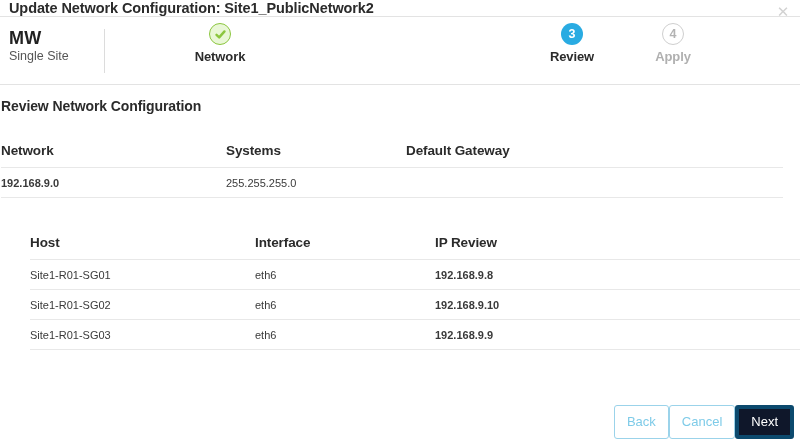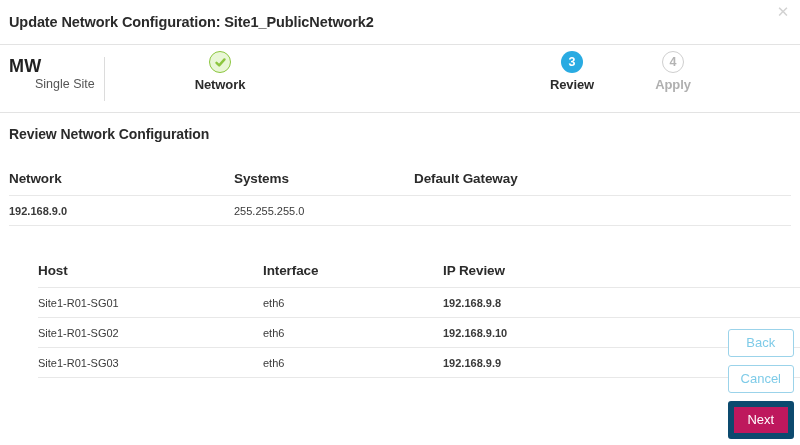--- a/index.html
+++ b/index.html
@@ -19,25 +19,24 @@
     position: relative;
     width: 800px;
     height: 445px;
     box-sizing: border-box;
     background: #ffffff;
   }
 
   
   .titlebar {
     position: relative;
-    height: 45px;
+    height: 17px;
     box-sizing: border-box;
     border-bottom: 1px solid #e3e3e3;
     display: flex;
-    align-items: center;
   }
   .dialog-title {
     padding-left: 9px;
     font-size: 14.5px;
     font-weight: bold;
     color: #2b2b2b;
     letter-spacing: -0.1px;
   }
   .close-icon {
     position: absolute;
@@ -73,21 +72,20 @@
     font-size: 18px;
     font-weight: bold;
     color: #222222;
     line-height: 19px;
     letter-spacing: 0.2px;
   }
   .site-sub {
     font-size: 12.5px;
     color: #555555;
     line-height: 17px;
-    margin-left: 26px;
   }
   .steps {
     position: absolute;
     left: 120px;
     right: 0;
     top: 6px;
     height: 62px;
   }
   .step {
     position: absolute;
@@ -126,21 +124,21 @@
     font-size: 13px;
     font-weight: bold;
     color: #2b2b2b;
     letter-spacing: -0.1px;
   }
   .step.pending .step-label { color: #b0b0b0; text-align: center; }
 
   
   .content {
     position: relative;
-    padding: 0 9px;
+    padding: 0 1px;
   }
   .section-title {
     font-size: 14px;
     font-weight: bold;
     color: #2b2b2b;
     padding-top: 13px;
     letter-spacing: -0.1px;
   }
 
   table.grid {
@@ -175,40 +173,38 @@
     font-weight: bold;
     cursor: pointer;
   }
 
   
   .footer {
     position: absolute;
     right: 6px;
     bottom: 6px;
     display: flex;
-    gap: 8px;
-    flex-direction: column;
   }
   .btn {
     font-family: "Liberation Sans", sans-serif;
     font-size: 13px;
     padding: 5px 12px 6px 12px;
     border-radius: 3px;
     box-sizing: border-box;
     cursor: pointer;
     line-height: 15px;
   }
   .btn-secondary {
     background: #ffffff;
     border: 1px solid #9bd3ea;
     color: #7ecbe8;
   }
   .btn-primary {
-    background: #be185d;
-    border: 6px solid #0c4a6e;
+    background: #0f172a;
+    border: 4px solid #0c4a6e;
     color: #ffffff;
   }
 </style>
 </head>
 <body>
 
 <div class="dialog">
 
   <div class="titlebar">
     <div class="dialog-title">Update Network Configuration: Site1_PublicNetwork2</div>

